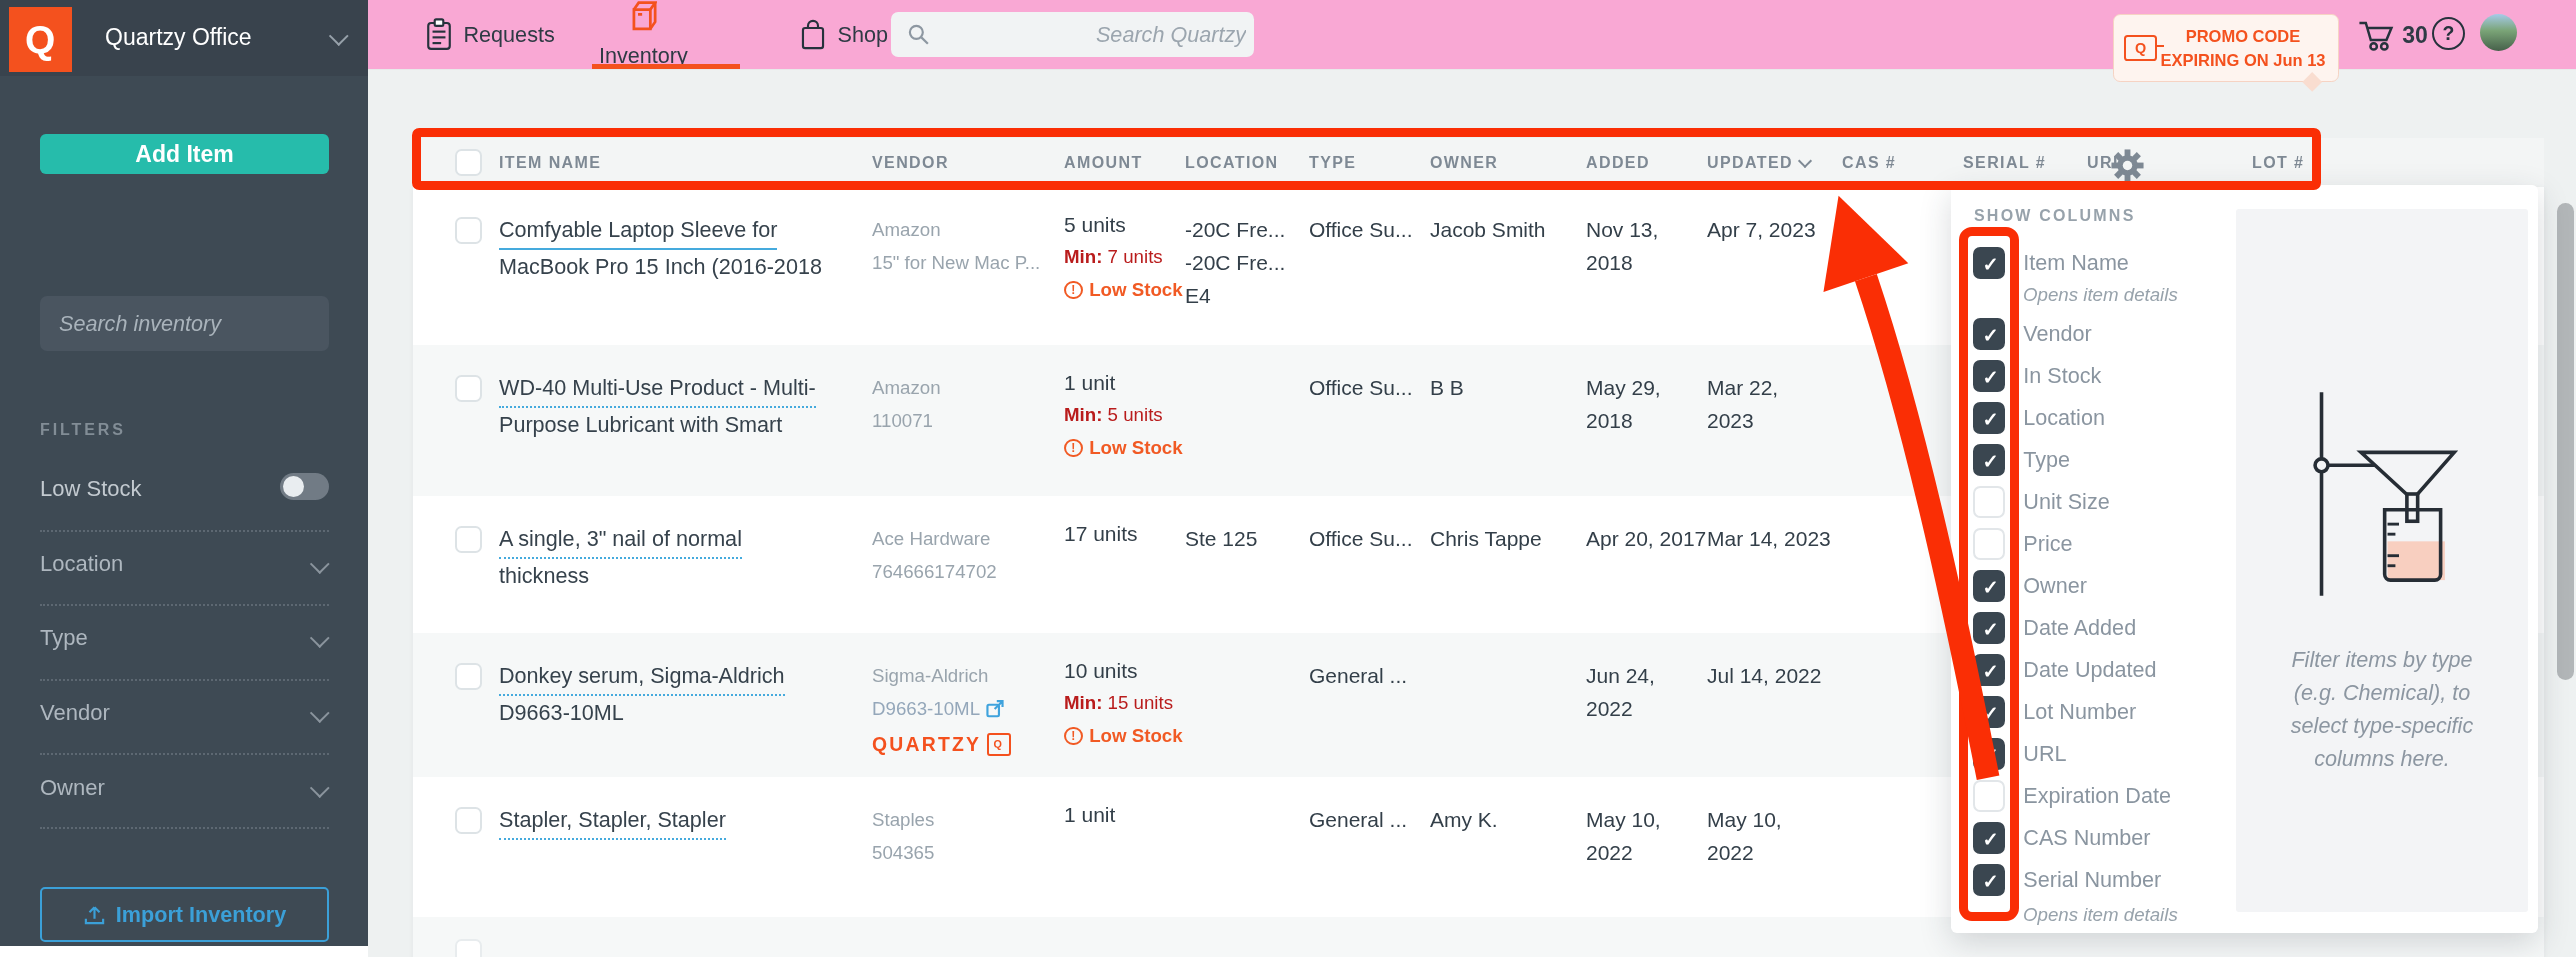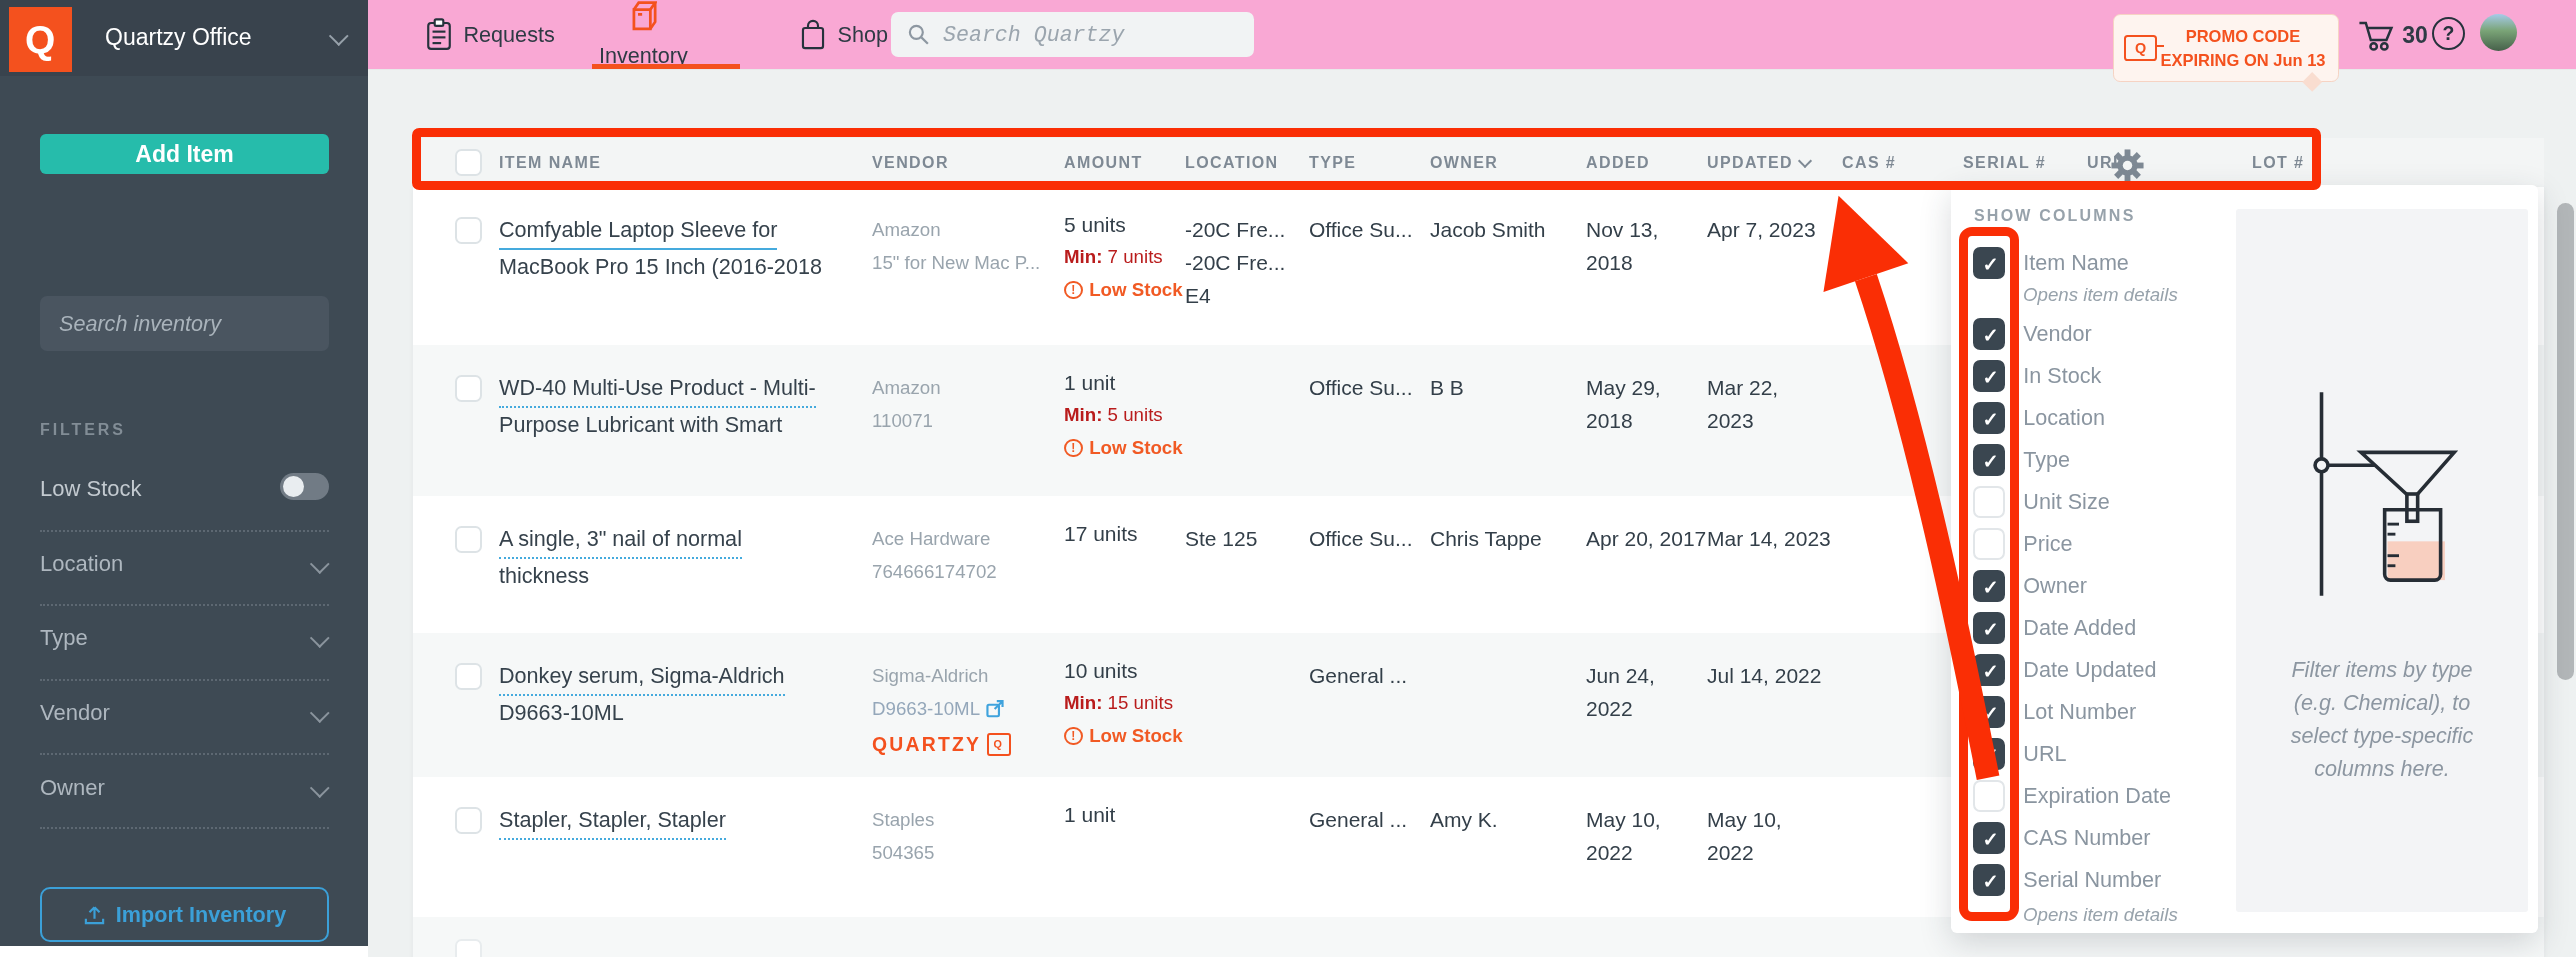--- a/index.html
+++ b/index.html
@@ -7,21 +7,21 @@
   .abs{position:absolute;}
   
   .page-bg{left:0;top:0;width:2576px;height:957px;background:#eef1f1;}
   .bottom-strip{left:0;top:957px;width:2576px;height:14.4px;background:#fff;z-index:9;}
   
   .topbar{left:368px;top:0;width:2208px;height:69px;background:#f9a8d4;border-bottom:1.4px solid #e8eaea;z-index:2;}
   .nav-item{position:absolute;top:0;height:69px;display:flex;align-items:center;gap:11.5px;cursor:pointer;}
   .nav-label{font-size:21.6px;color:#2e3a44;font-weight:500;}
   .nav-underline{position:absolute;left:224px;top:64px;width:148px;height:5px;background:var(--color-brand,#f4511e);}
   .top-search{position:absolute;left:523px;top:12.2px;width:363px;height:45px;background:#f1f3f4;border-radius:7.2px;display:flex;align-items:center;padding:0 0 0 16px;box-sizing:border-box;}
-  .top-search input{border:0;outline:0;background:transparent;font-size:21.6px;font-style:italic;color:#55606a;width:288px;margin-left:11px;font-family:Liberation Mono, monospace;}
+  .top-search input{border:0;outline:0;background:transparent;font-size:21.6px;font-style:italic;color:#55606a;width:288px;margin-left:26px;font-family:Liberation Sans, sans-serif;text-align:right;}
   .top-search input::placeholder{color:#9ba5ae;}
   .promo{position:absolute;left:1745px;top:14.4px;width:226px;height:68px;background:#fef4ef;border:1.4px solid #f6d3c3;border-radius:7.2px;box-sizing:border-box;z-index:3;}
   .promo-fold{position:absolute;right:18.7px;bottom:-8px;width:14.4px;height:14.4px;background:#f9ddd0;transform:rotate(45deg);}
   .promo-text{position:absolute;left:40px;top:8.6px;width:178px;text-align:center;color:var(--color-brand,#f4511e);font-weight:800;font-size:16.5px;line-height:24.4px;}
   .tag-icon{position:absolute;left:10px;top:20px;width:29px;height:21.6px;border:2.2px solid var(--color-brand,#f4511e);border-radius:3.6px;color:var(--color-brand,#f4511e);font-size:14.4px;font-weight:700;display:flex;align-items:center;justify-content:center;}
   .tag-icon::after{content:"";position:absolute;right:-8.6px;top:7.2px;width:8.6px;height:2.2px;background:var(--color-brand,#f4511e);}
   .cart-wrap{position:absolute;left:1990px;top:17px;display:flex;align-items:center;gap:7.2px;}
   .cart-count{font-size:23px;color:#2f3b45;font-weight:600;}
   .help-circle{position:absolute;left:2064px;top:17px;width:33px;height:33px;border:2.9px solid #26323c;border-radius:50%;box-sizing:border-box;display:flex;align-items:center;justify-content:center;font-size:19.4px;font-weight:700;color:#26323c;}
   .avatar{position:absolute;left:2112px;top:14.4px;width:37px;height:37px;border-radius:50%;background:linear-gradient(180deg,#a6cbe9 0%,#7aa477 45%,#46604a 100%);}
@@ -37,21 +37,21 @@
   .side-search{position:absolute;left:40px;top:296px;width:289px;height:55px;background:#4a5560;border-radius:7.2px;display:flex;align-items:center;box-sizing:border-box;padding:0 17px;}
   .side-search input{flex:1;border:0;outline:0;background:transparent;font-size:21.6px;font-style:italic;color:#dfe5e9;font-family:"Liberation Sans",sans-serif;}
   .side-search input::placeholder{color:#a9b3bb;}
   .filters-h{position:absolute;left:40px;top:421px;font-size:16px;font-weight:700;letter-spacing:2.9px;color:#828d96;}
   .lowstock-label{position:absolute;left:40px;top:476px;font-size:22px;color:#c3cad0;}
   .toggle{position:absolute;left:280px;top:473px;width:49px;height:27px;background:#717b85;border-radius:13.7px;cursor:pointer;}
   .toggle-knob{position:absolute;left:2.9px;top:2.9px;width:21.6px;height:21.6px;border-radius:50%;background:#e9edf0;}
   .side-div{position:absolute;left:40px;width:289px;border-top:2.2px dotted #5d6872;}
   .side-group{position:absolute;left:40px;width:289px;height:36px;font-size:22px;color:#aeb7bf;cursor:pointer;}
   .side-group .chev{position:absolute;right:2.9px;top:5.8px;border-color:#8a949d;}
-  .import-btn{position:absolute;left:40px;top:887px;width:289px;height:55px;background:transparent;border:2.2px solid #3ba0d8;border-radius:10px;color:#3ba0d8;font-size:21.6px;font-weight:700;cursor:pointer;display:flex;align-items:center;justify-content:center;gap:10px;box-sizing:border-box;font-family:"Liberation Sans",sans-serif;}
+  .import-btn{position:absolute;left:40px;top:887px;width:289px;height:55px;background:transparent;border:2.2px solid #3ba0d8;border-radius:5px;color:#3ba0d8;font-size:21.6px;font-weight:700;cursor:pointer;display:flex;align-items:center;justify-content:center;gap:10px;box-sizing:border-box;font-family:"Liberation Sans",sans-serif;}
   
   .grid-cols{display:grid;grid-template-columns:86px 373px 192px 121px 124px 121px 156px 121px 135px 121px 124px 165px 1fr;}
   .thead{left:413px;top:138px;width:2131px;height:49px;background:#f3f5f5;align-items:center;z-index:1;}
   .th{font-size:16px;font-weight:700;letter-spacing:1.4px;color:#7e8994;display:flex;align-items:center;gap:7.2px;}
   .hdr-chev{display:inline-block;width:8px;height:8px;border-right:2.2px solid #7e8994;border-bottom:2.2px solid #7e8994;transform:rotate(45deg) translate(-1.4px,-1.4px);}
   .cbx{width:27px;height:27px;border:2.2px solid #dde3e6;border-radius:6.5px;background:#fff;box-sizing:border-box;cursor:pointer;}
   .th-cbx{margin-left:42px;}
   .tbody{left:413px;top:187px;width:2131px;background:#fff;z-index:1;box-shadow:0 1.4px 5.8px rgba(30,40,50,.05);}
   .trow{border:0;}
   .trow:nth-child(even){background:#f6f8f8;}
@@ -78,21 +78,21 @@
   .cp-title{padding:21.6px 0 17px 23px;font-size:16px;font-weight:700;letter-spacing:2.2px;color:#97a2ab;}
   .cp-item{height:42px;display:flex;align-items:center;padding-left:21.6px;cursor:pointer;}
   .cp-check{width:32px;height:32px;border:2.2px solid #e2e6e9;border-radius:7.2px;background:#fff;box-sizing:border-box;position:relative;flex:none;}
   .cp-check.on{background:#3a4650;border-color:#3a4650;}
   .cp-check.on::after{content:"\2713";position:absolute;left:0;top:0;width:32px;height:32px;display:flex;align-items:center;justify-content:center;color:#fff;font-size:19.4px;font-weight:800;}
   .cp-label{margin-left:18.7px;font-size:21.6px;color:#8a95a0;}
   .cp-sub{height:29px;padding-left:72px;font-size:18.7px;font-style:italic;color:#97a2ab;display:flex;align-items:flex-start;}
   .cp-foot{height:29px;padding-left:72px;font-size:18.7px;font-style:italic;color:#97a2ab;display:flex;align-items:center;}
   .hint-card{position:absolute;right:10px;top:24.4px;width:292px;height:703px;background:#f3f4f6;border-radius:2.9px;text-align:center;}
   .hint-art{margin-top:177px;}
-  .hint-text{margin-top:49px;font-size:21.6px;font-style:italic;color:#8c96a1;line-height:33px;}
+  .hint-text{margin-top:39px;font-size:21.6px;font-style:italic;color:#8c96a1;line-height:33px;}
   
   .red-box-header{left:412px;top:128px;width:1909px;height:62px;border:9.3px solid var(--color-annotation,#fa2e05);border-radius:7.2px;box-sizing:border-box;z-index:5;pointer-events:none;}
   .red-box-checks{left:1959px;top:227px;width:60px;height:694px;border:9.3px solid var(--color-annotation,#fa2e05);border-radius:13px;box-sizing:border-box;z-index:7;pointer-events:none;}
   .arrow-layer{left:0;top:0;width:2576px;height:972px;z-index:8;pointer-events:none;}
   
   .scroll-thumb{left:2557px;top:203px;width:17px;height:477px;background:#b2b6b8;border-radius:8.6px;z-index:2;cursor:pointer;}
 </style>
 </head>
 <body>
 

